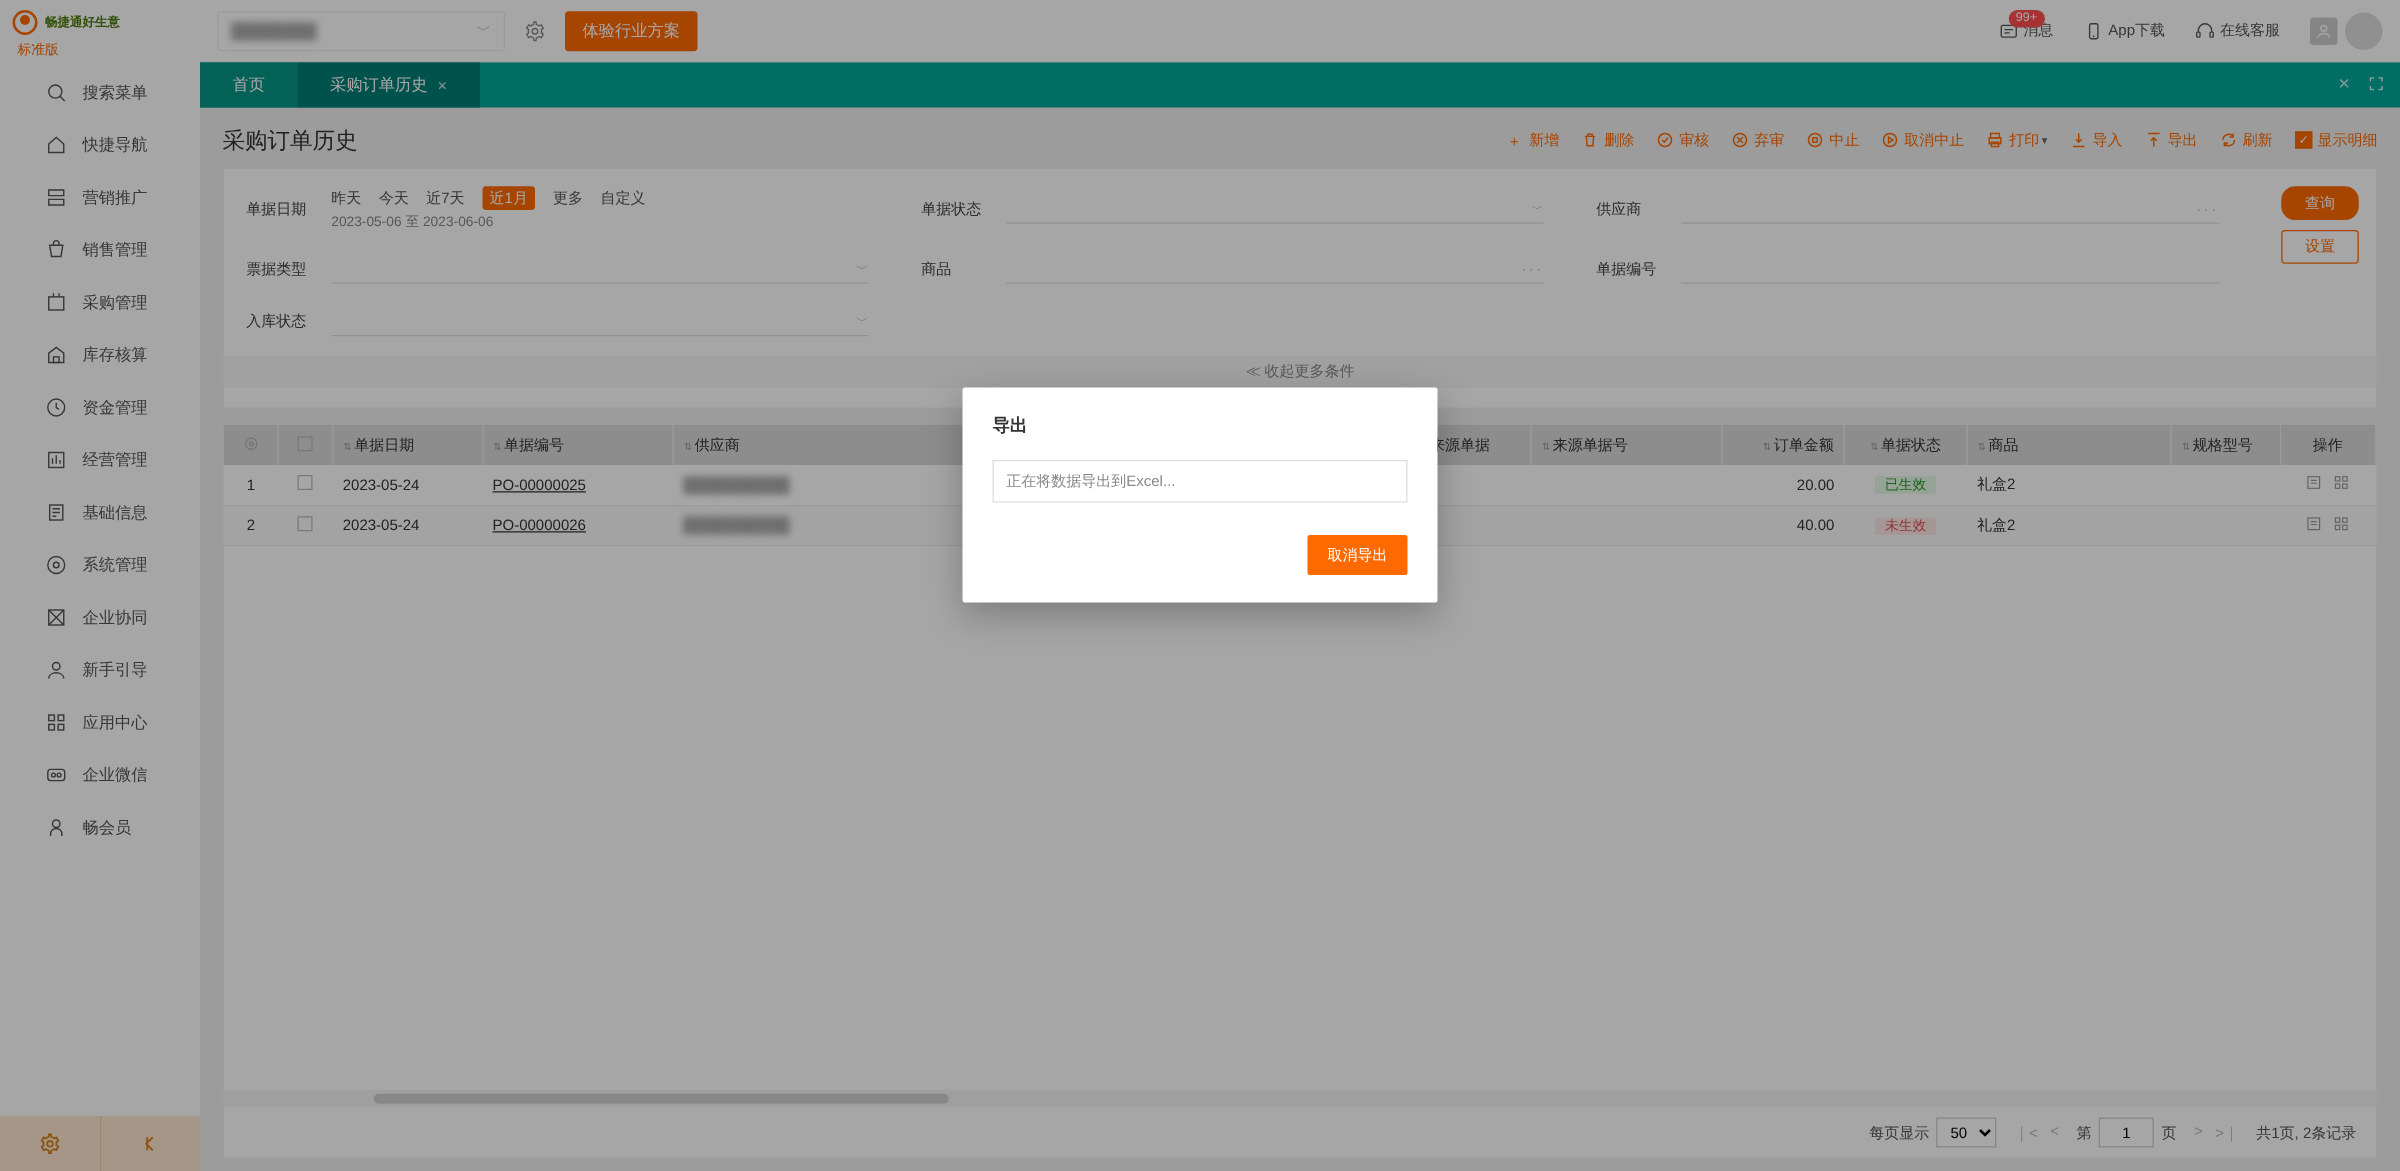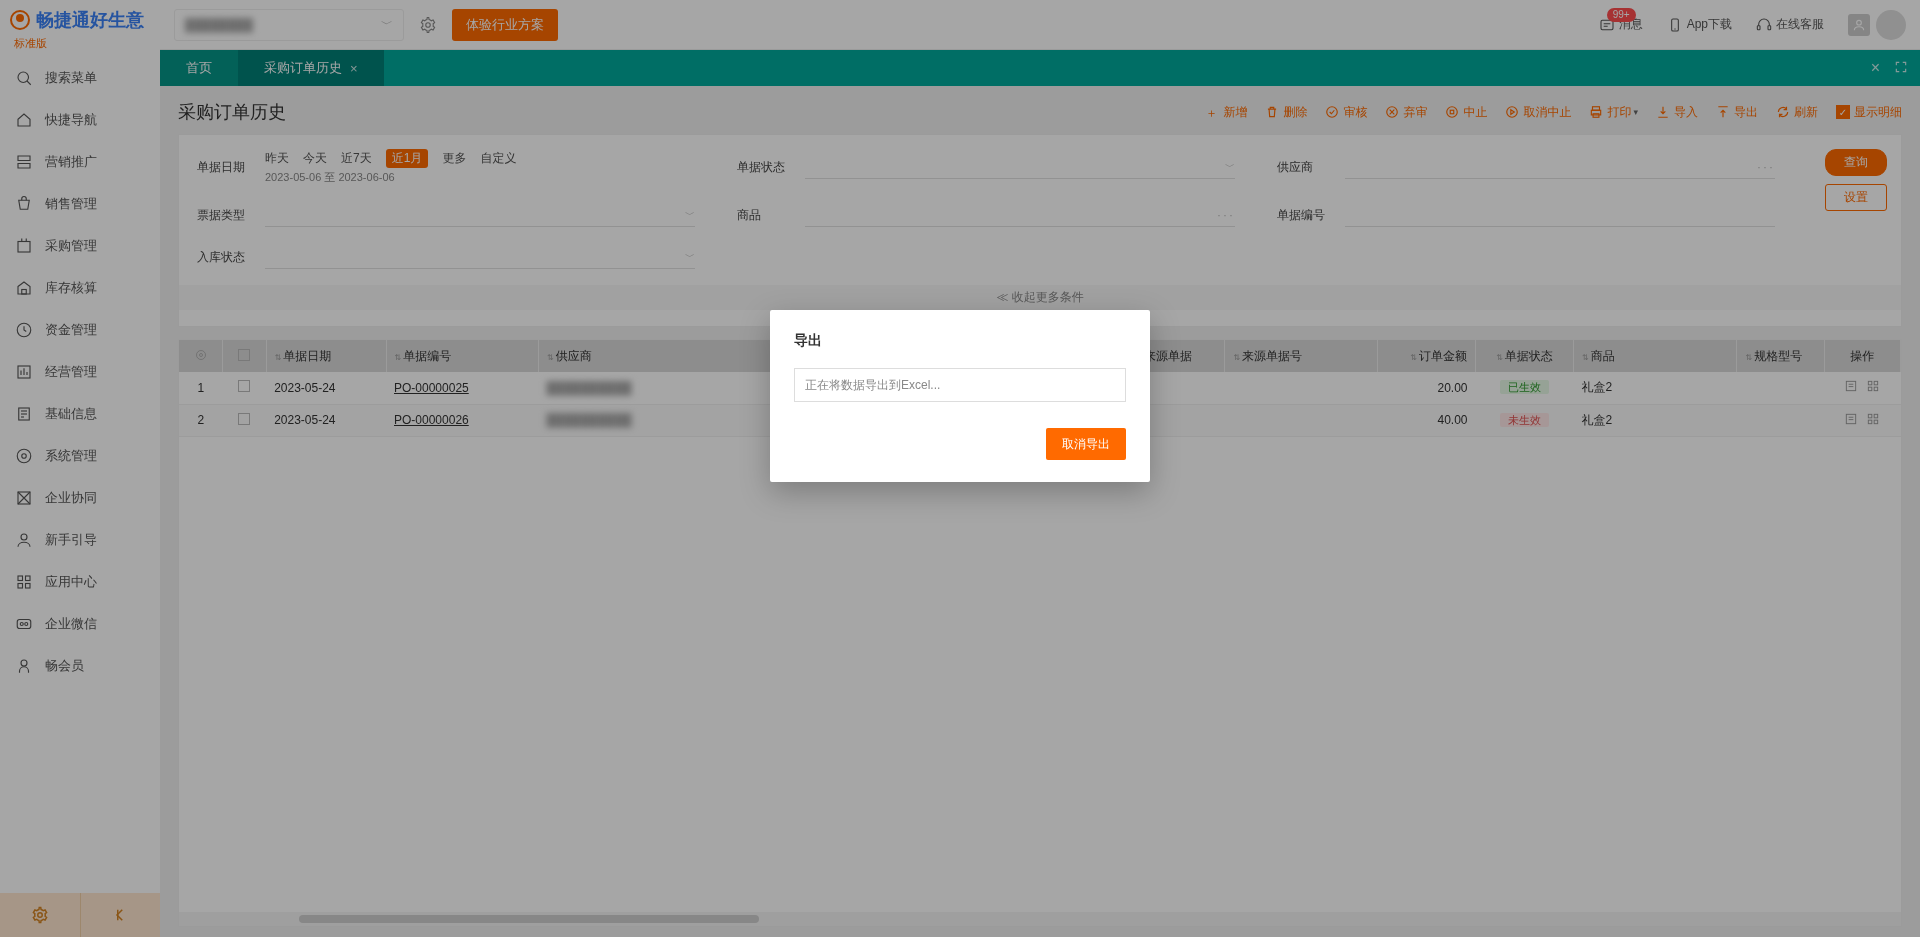--- a/index.html
+++ b/index.html
@@ -7,24 +7,24 @@
 
   
   .app { display: flex; height: 937px; }
   .sidebar { width: 160px; background: #fff; display: flex; flex-direction: column; }
   .main   { flex: 1; display: flex; flex-direction: column; }
 
   
   .brand { padding: 8px 10px 4px; display: flex; align-items: center; gap: 6px; }
   .brand-logo { width: 20px; height: 20px; border: 2px solid #ff6a00; border-radius: 50%; position: relative; }
   .brand-logo::after { content: ""; position: absolute; width: 8px; height: 8px; background: #ff6a00; border-radius: 50%; top: 2px; left: 4px; }
-  .brand-txt { color: #3b82f6; font-size: 18px; font-weight: 600; }
+  .brand-txt { color: #4d7c0f; font-size: 10px; font-weight: 600; }
   .brand-sub { color: #ff6a00; font-size: 11px; padding-left: 14px; }
 
-  .side-item { display: flex; align-items: center; gap: 12px; padding: 12px 15px; color: #555; cursor: pointer; font-size: 13px; }
+  .side-item { display: flex; align-items: center; gap: 12px; padding: 12px 36px; color: #555; cursor: pointer; font-size: 13px; }
   .side-icon { width: 18px; height: 18px; display: inline-flex; align-items: center; justify-content: center; color: #555; }
   .side-icon svg { width: 18px; height: 18px; stroke: #555; fill: none; stroke-width: 1.5; }
 
   .sidebar-bottom { margin-top: auto; height: 44px; background: #ffe7cf; display: flex; align-items: center; }
   .sb-btn { flex: 1; display: flex; align-items: center; justify-content: center; color: #d48323; height: 100%; cursor: pointer; }
   .sb-btn + .sb-btn { border-left: 1px solid #f2cfa7; }
   .sb-btn svg { width: 18px; height: 18px; stroke: #d48323; fill: none; stroke-width: 2; }
 
   
   .topbar { height: 50px; background: #fff; display: flex; align-items: center; padding: 0 14px; gap: 10px; border-bottom: 1px solid #eee; }
@@ -595,20 +595,40 @@
                       <rect x="14" y="4" width="6" height="6"></rect>
                       <rect x="4" y="14" width="6" height="6"></rect>
                       <rect x="14" y="14" width="6" height="6"></rect>
                     </svg></span></td>
               </tr>
             </tbody>
         </table>
 
         <div style="flex:1;"></div>
         <div class="hscroll"></div>
+        <div class="pager">
+          <div class="ps">
+            <span>每页显示</span>
+            <select><option>50</option></select>
+          </div>
+          <div class="nav">
+            <span>｜&lt;</span>
+            <span>&lt;</span>
+          </div>
+          <div class="ps">
+            <span>第</span>
+            <input value="1" style="">
+            <span>页</span>
+          </div>
+          <div class="nav">
+            <span>&gt;</span>
+            <span>&gt;｜</span>
+          </div>
+          <span>共1页, 2条记录</span>
+        </div>
       </div>
 
     </div>
   </div>
 </div>
 
 <div class="overlay">
   <div class="modal">
     <div class="modal-title">导出</div>
     <div class="modal-input">正在将数据导出到Excel...</div>

